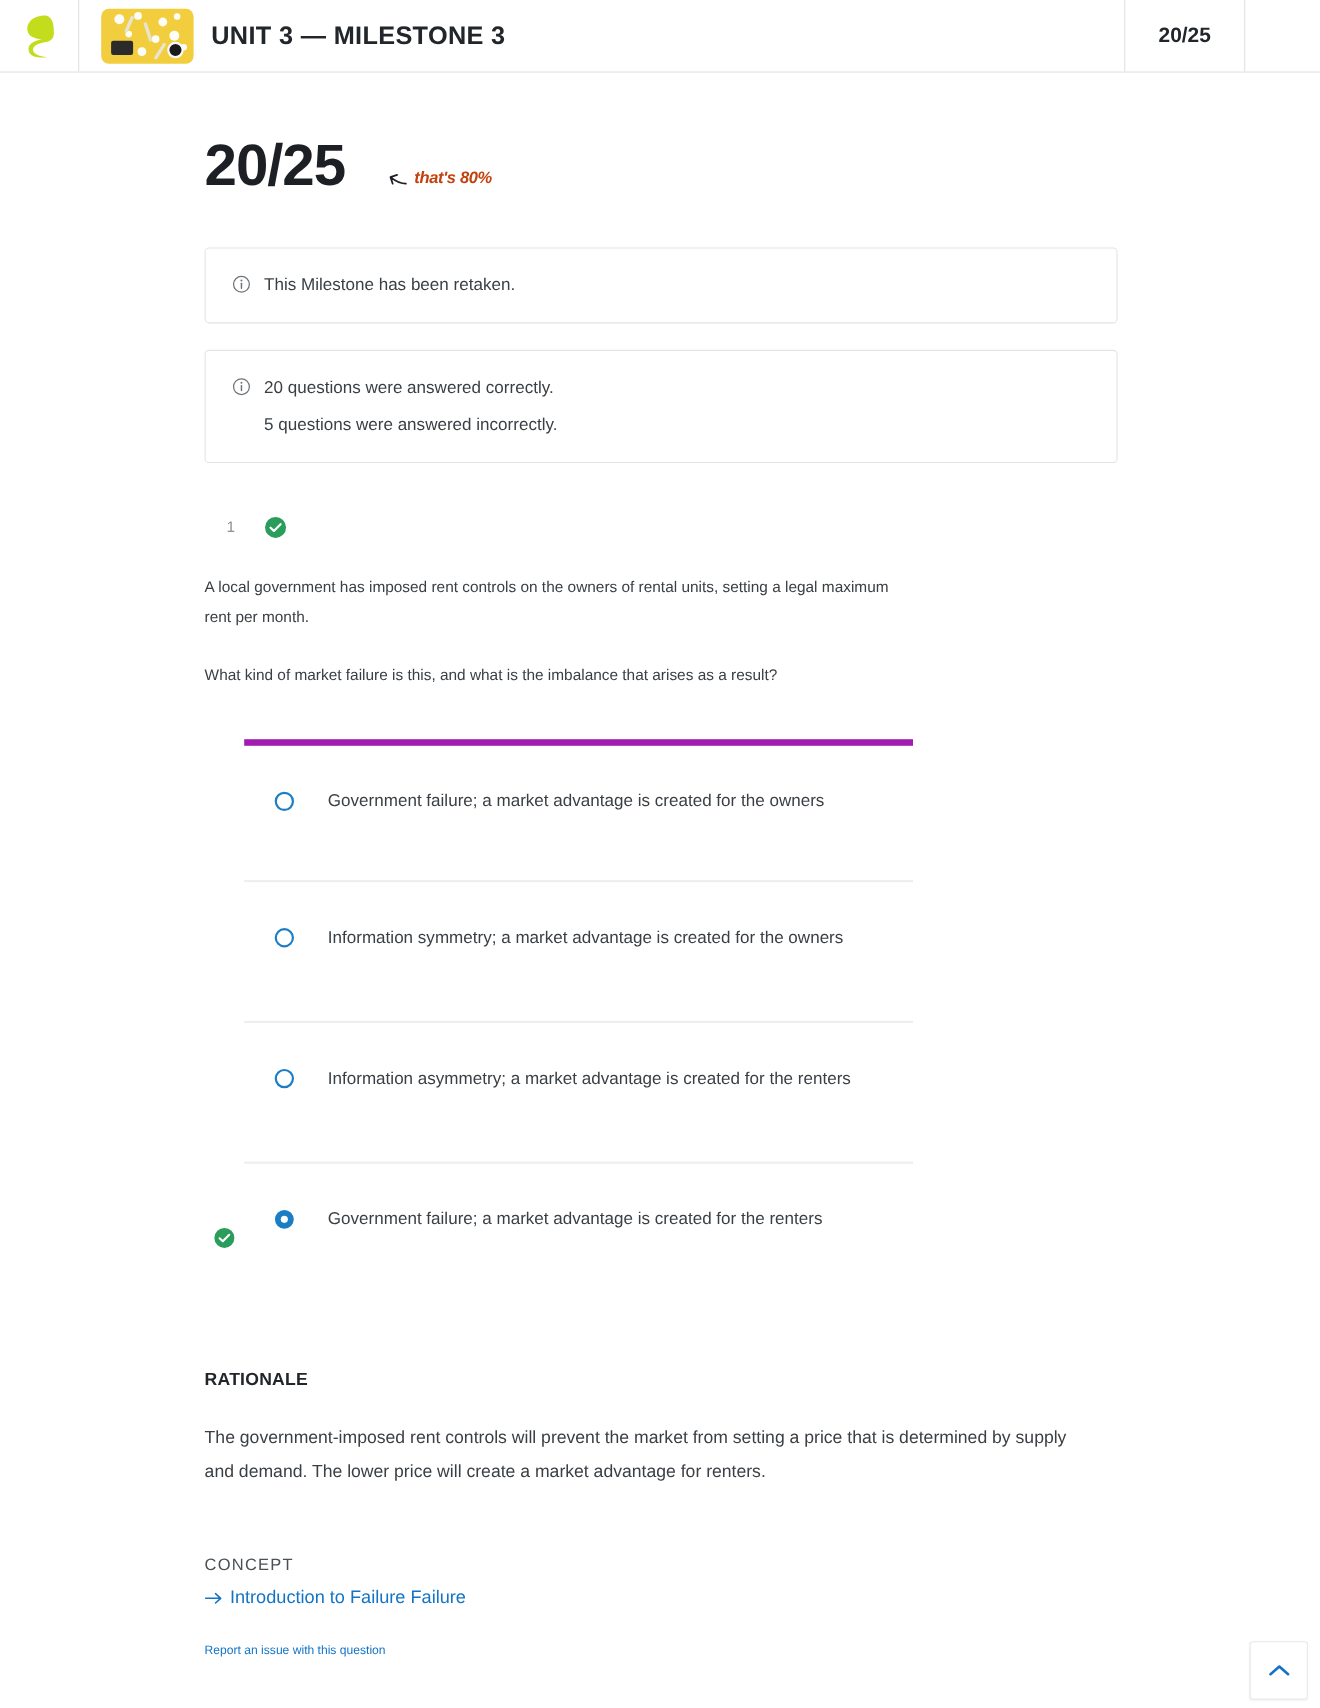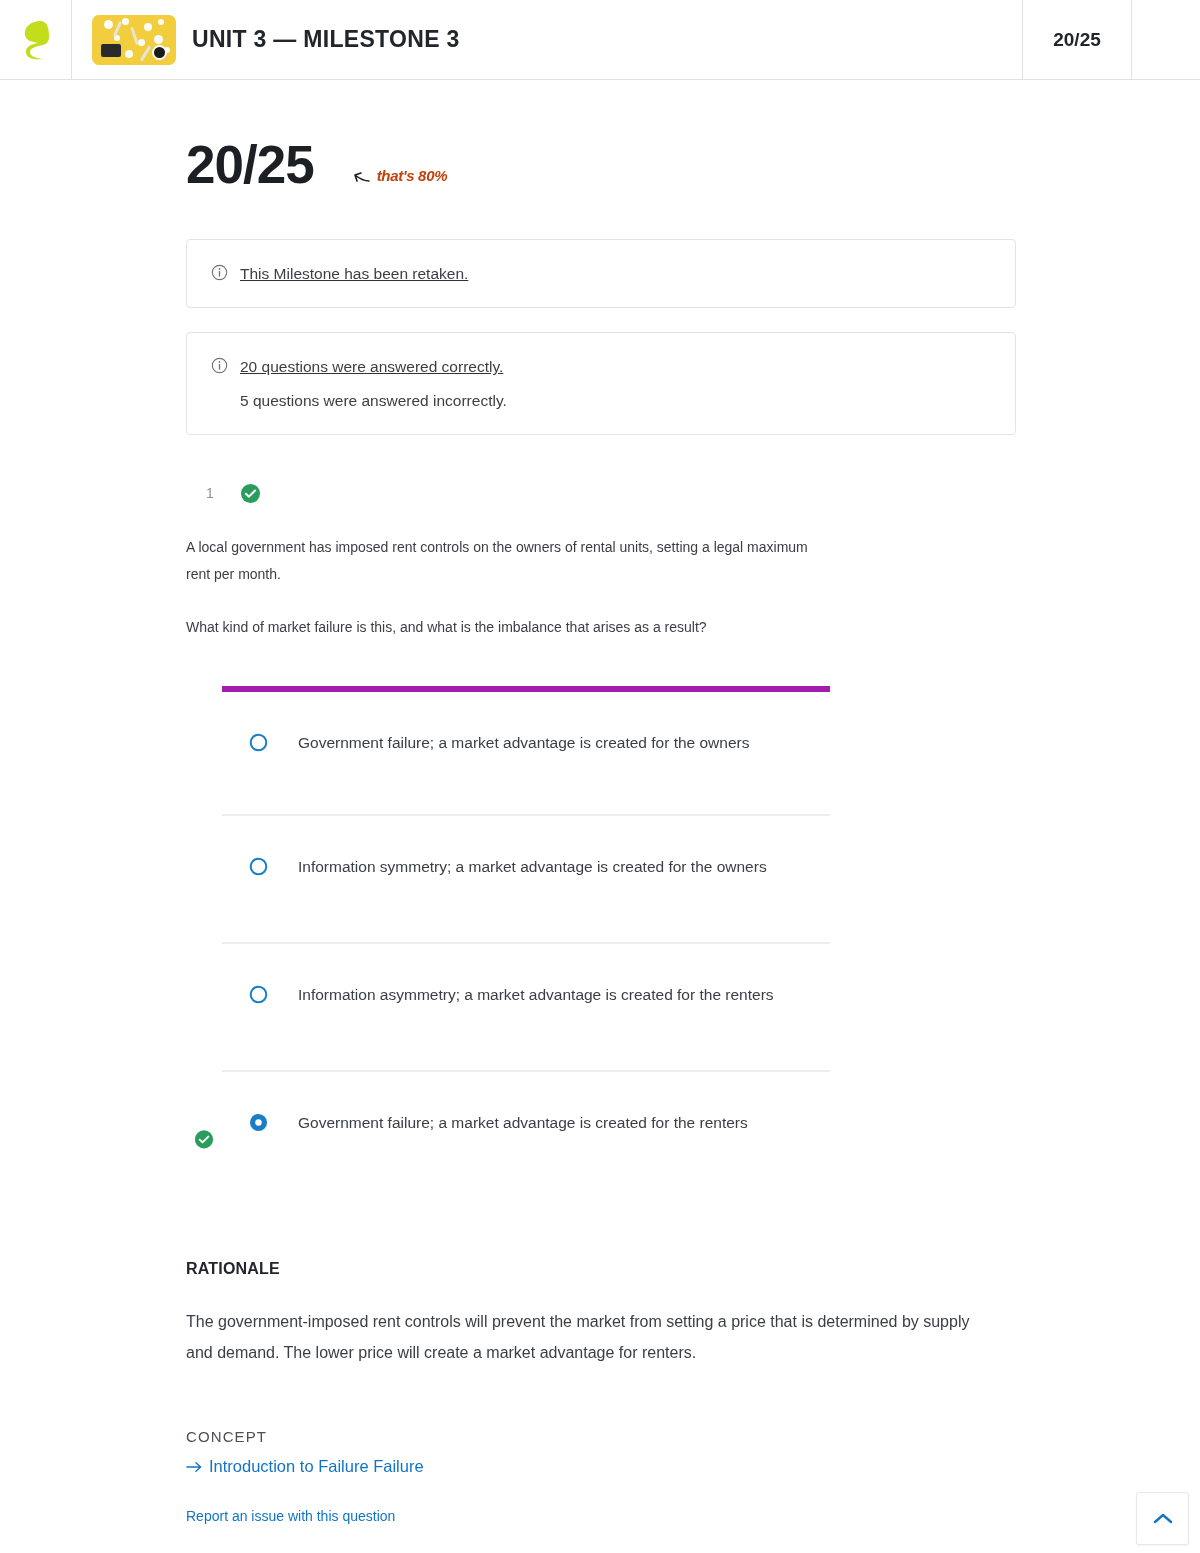--- a/index.html
+++ b/index.html
@@ -14,21 +14,21 @@
     position: relative;
     width: 1200px;
     min-height: 1553px;
     background: #ffffff;
     overflow: hidden;
   }
 
   
   .header {
     position: relative;
-    height: 80px;
+    height: 66px;
     border-bottom: 1px solid #e0e2e5;
     display: flex;
     align-items: stretch;
     background: #ffffff;
   }
   .header-logo-cell {
     width: 72px;
     display: flex;
     align-items: center;
     justify-content: center;
@@ -141,21 +141,20 @@
     border: 1px solid #e2e4e7;
     border-radius: 4px;
     background: #ffffff;
     padding: 22px 24px;
   }
   .notice + .notice { margin-top: 24px; }
   .notice-row {
     display: flex;
     align-items: flex-start;
     gap: 12px;
-    text-decoration: underline;
   }
   .info-icon { width: 17px; height: 17px; flex: 0 0 auto; margin-top: 2px; }
   .notice-text {
     font-size: 15.5px;
     color: #3a3f44;
     line-height: 1.5;
   }
   .notice-text.indent { padding-left: 29px; margin-top: 10px; }
 
   .q-meta {
@@ -241,21 +240,21 @@
     color: #1374c6;
     font-size: 16.5px;
     text-decoration: none;
     cursor: pointer;
   }
   .arrow-right { width: 17px; height: 14px; display: block; }
   .report-link {
     display: block;
     margin: 30px 0 0 186px;
     color: #1374c6;
-    font-size: 14px;
+    font-size: 11px;
     text-decoration: none;
     cursor: pointer;
   }
 
   .scroll-top {
     position: absolute;
     right: 11px;
     bottom: 8px;
     width: 53px; height: 53px;
     background: #ffffff;

